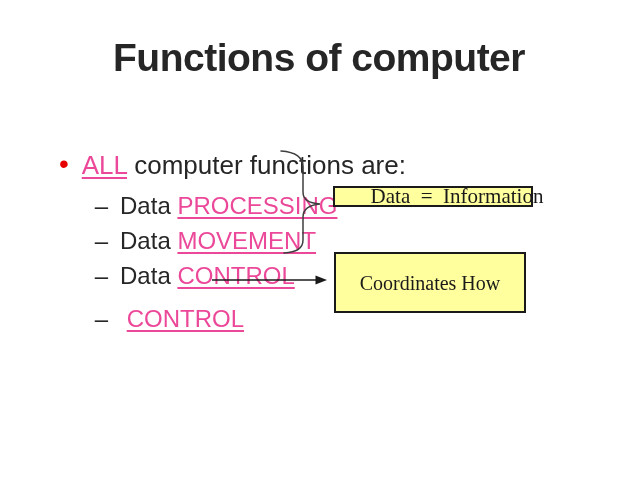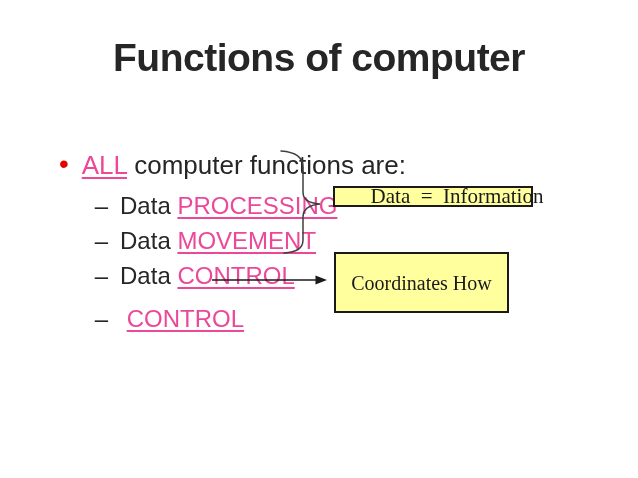--- a/index.html
+++ b/index.html
@@ -81,21 +81,21 @@
     top: 186px;
     width: 200px;
     height: 21px;
     font-size: 21px;
     white-space: pre;
     padding-left: 48px;
   }
   .callout-control {
     left: 334px;
     top: 252px;
-    width: 175px;
+    width: 192px;
     height: 61px;
     font-size: 20px;
     line-height: 24px;
     flex-direction: column;
   }
   .connector-layer {
     position: absolute;
     left: 0;
     top: 0;
     width: 638px;

